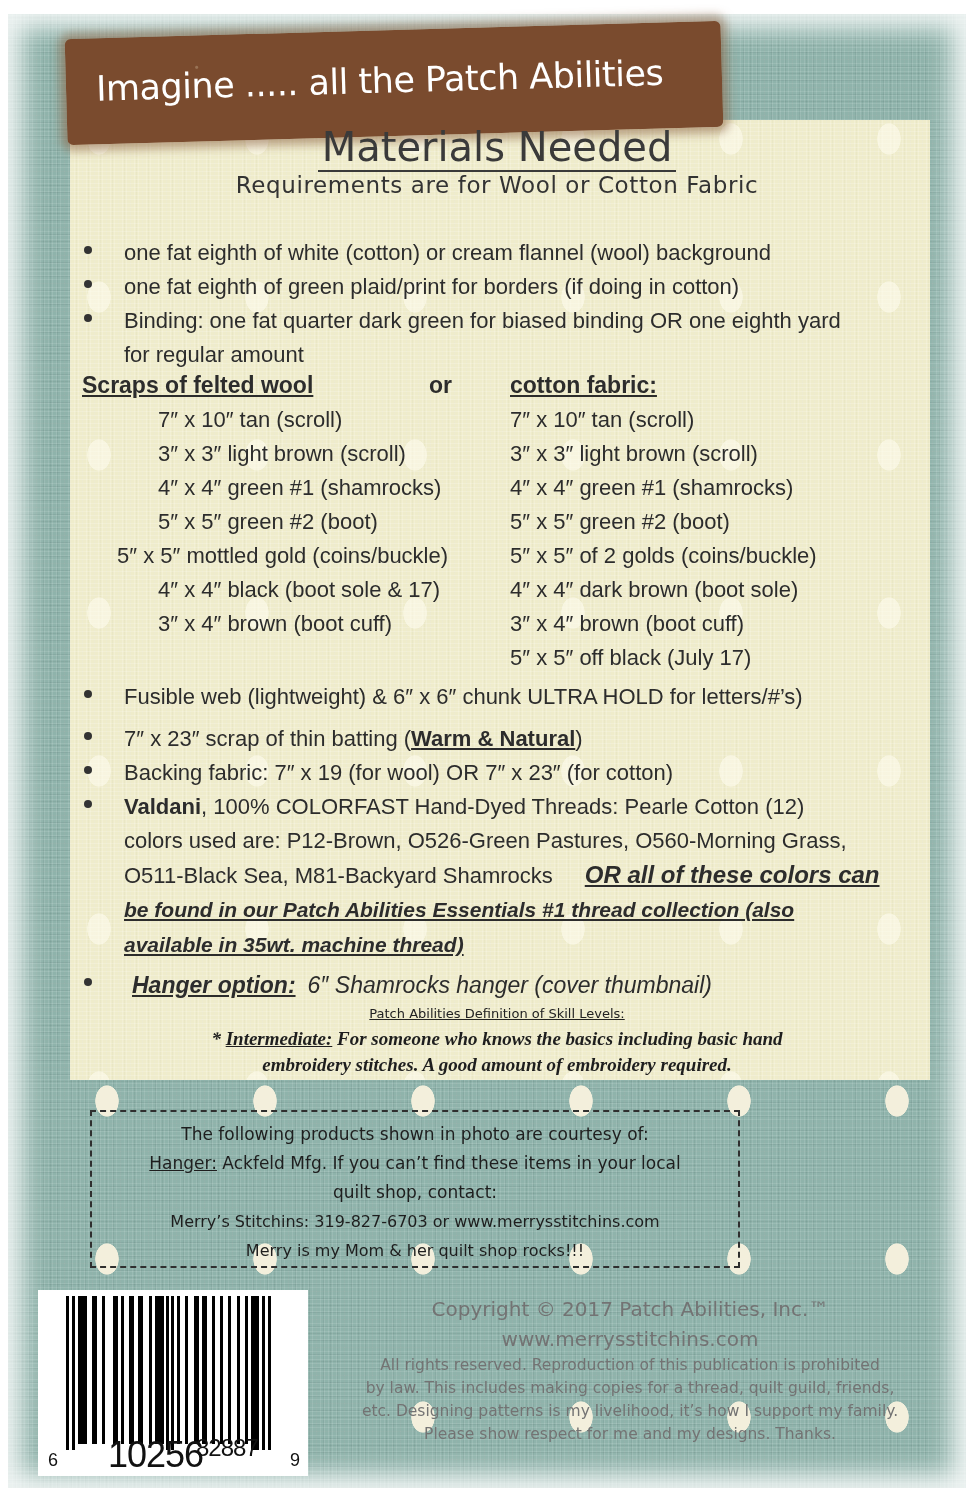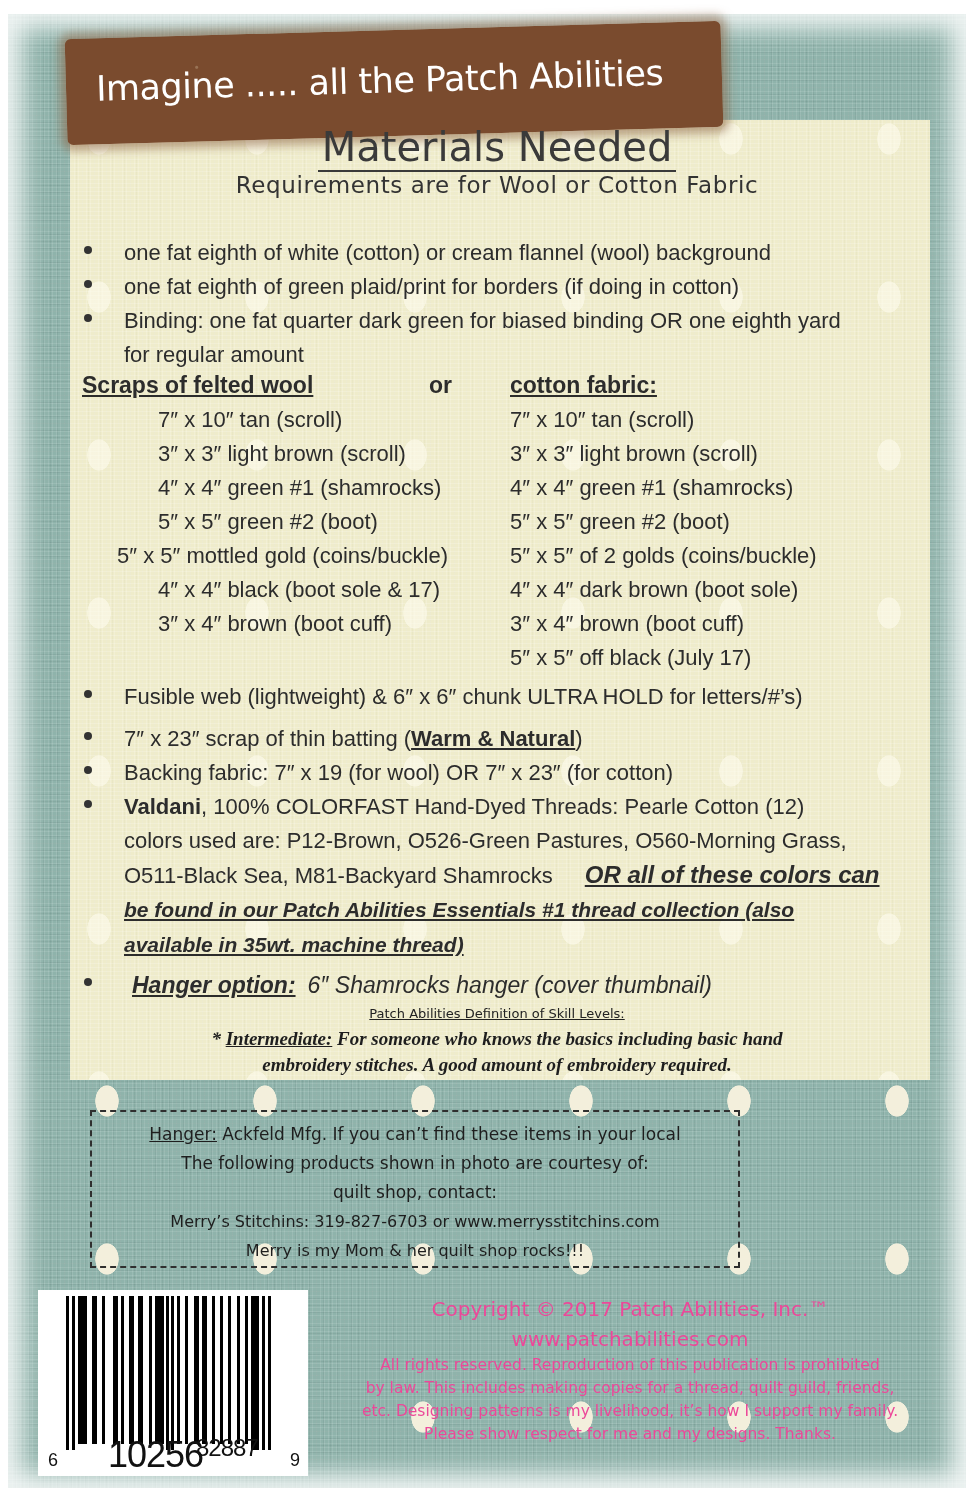--- a/index.html
+++ b/index.html
@@ -102,21 +102,21 @@
     }
     .bars i { display: block; height: 148px; background: #000; font-style: normal; }
     .bars i.s { height: 154px; }
     .bars b { display: block; }
     .bc-num {
       position: absolute; font-family: "Liberation Sans", sans-serif; color: #111;
     }
 
     .copyright {
       position: absolute; left: 330px; top: 1294px; width: 600px; text-align: center;
-      font-family: "DejaVu Sans", sans-serif; color: #ec4899;
+      font-family: "DejaVu Sans", sans-serif; color: #737373;
     }
     .copyright .c1 { font-size: 20px; line-height: 30px; }
     .copyright .c2 { font-size: 20px; line-height: 30px; }
     .copyright .c3 { font-size: 15.5px; line-height: 23px; }
   </style>
 </head>
 <body>
 
 <div class="page"></div>
 <div class="cream"></div>
@@ -197,22 +197,22 @@
   <span class="txt" style="left:48px; font-style:italic; font-size:23px;"><span class="bold-u">Hanger option:</span><span style="display:inline-block; width:12px;"></span><span>6″  Shamrocks hanger (cover thumbnail)</span></span>
 </div>
 
 <div class="skill-head">Patch Abilities Definition of Skill Levels:</div>
 <div class="skill-body">
   <div><span>* </span><span style="text-decoration:underline;">Intermediate:</span><span> For someone who knows the basics including basic hand</span></div>
   <div>embroidery stitches. A good amount of embroidery required.</div>
 </div>
 
 <div class="credits">
+  <div>The following products shown in photo are courtesy of:</div>
   <div><span style="text-decoration:underline;">Hanger:</span><span>  Ackfeld Mfg.     If you can’t find these items in your local</span></div>
-  <div>The following products shown in photo are courtesy of:</div>
   <div>quilt shop, contact:</div>
   <div class="sm">Merry’s Stitchins:  319-827-6703 or www.merrysstitchins.com</div>
   <div class="sm">Merry is my Mom &amp; her quilt shop rocks!!!</div>
 </div>
 
 <div class="barcode">
   <div class="bars">
     <b style="width:6px"></b>
       <i class="s" style="width:3px"></i>
       <b style="width:3px"></b>
@@ -265,18 +265,18 @@
       <i class="s" style="width:3px"></i>
   </div>
   <div class="bc-num" style="left:10px; top:160px; font-size:18px;">6</div>
   <div class="bc-num" style="left:70px; top:144px; font-size:36px; letter-spacing:-1px;">10256</div>
   <div class="bc-num" style="left:158px; top:144px; font-size:24px; letter-spacing:-1px;">82887</div>
   <div class="bc-num" style="left:252px; top:160px; font-size:18px;">9</div>
 </div>
 
 <div class="copyright">
   <div class="c1">Copyright © 2017 Patch Abilities, Inc.™</div>
-  <div class="c2">www.patchabilities.com</div>
+  <div class="c2">www.merrysstitchins.com</div>
   <div class="c3">All rights reserved.  Reproduction of this publication is prohibited</div>
   <div class="c3">by law.  This includes making copies for a thread, quilt guild, friends,</div>
   <div class="c3">etc.  Designing patterns is my livelihood, it’s how I support my family.</div>
   <div class="c3">Please show respect for me and my designs.  Thanks.</div>
 </div>
 
 </body></html>

